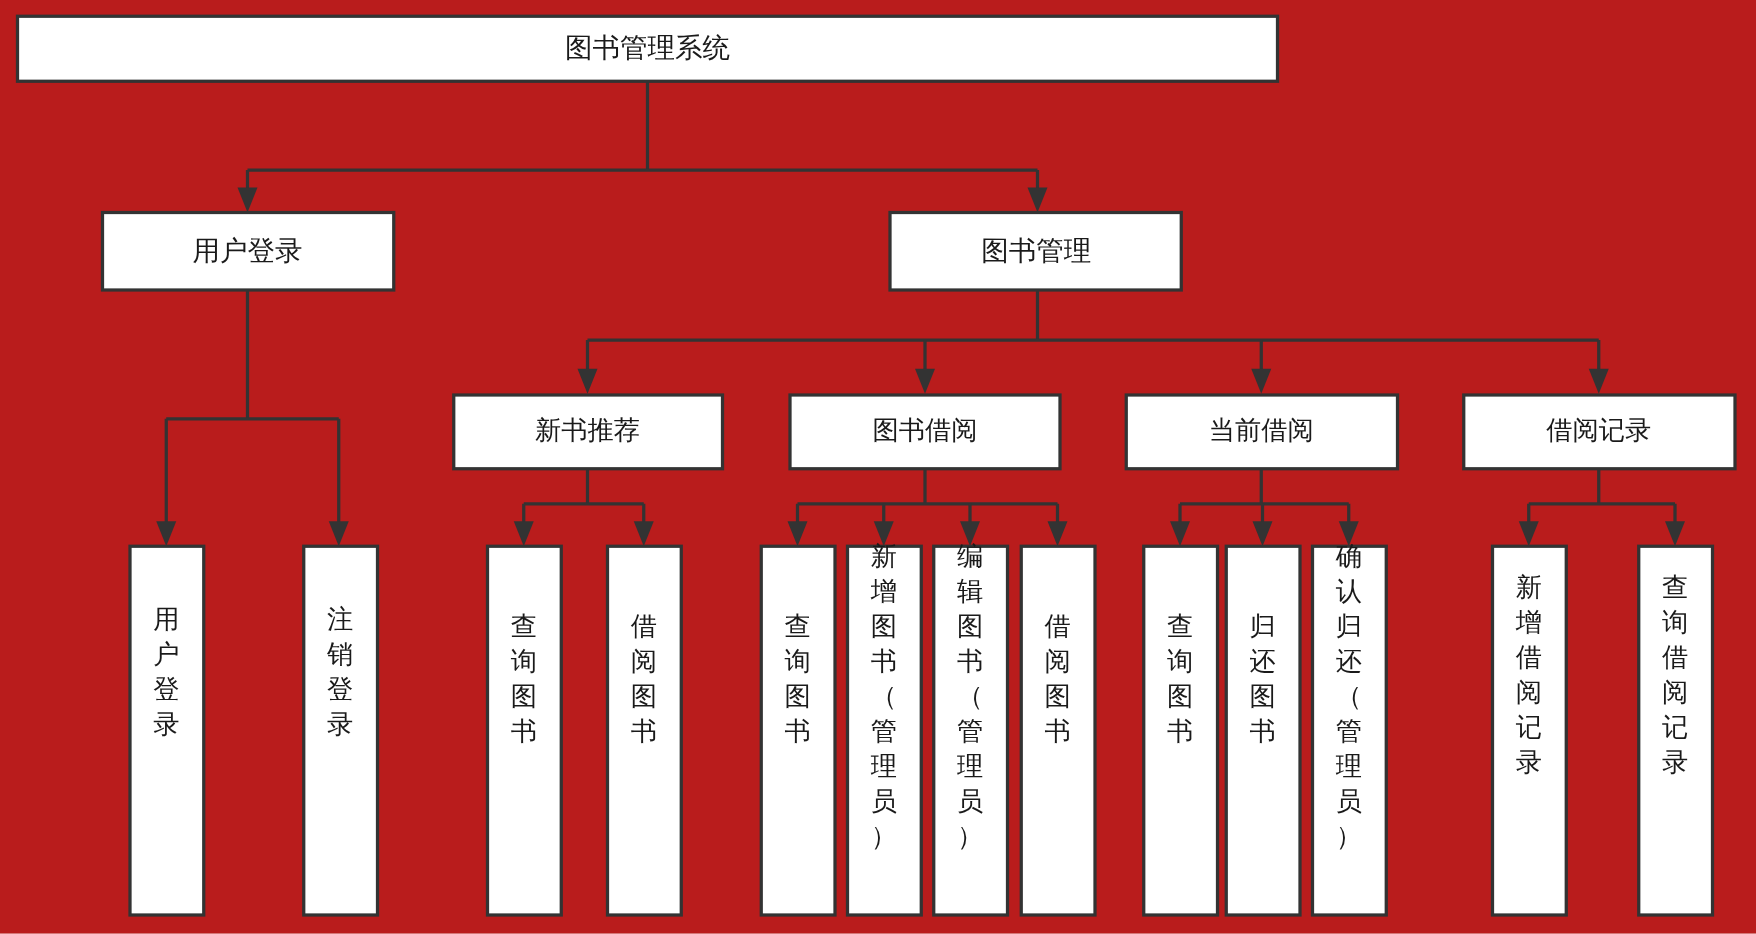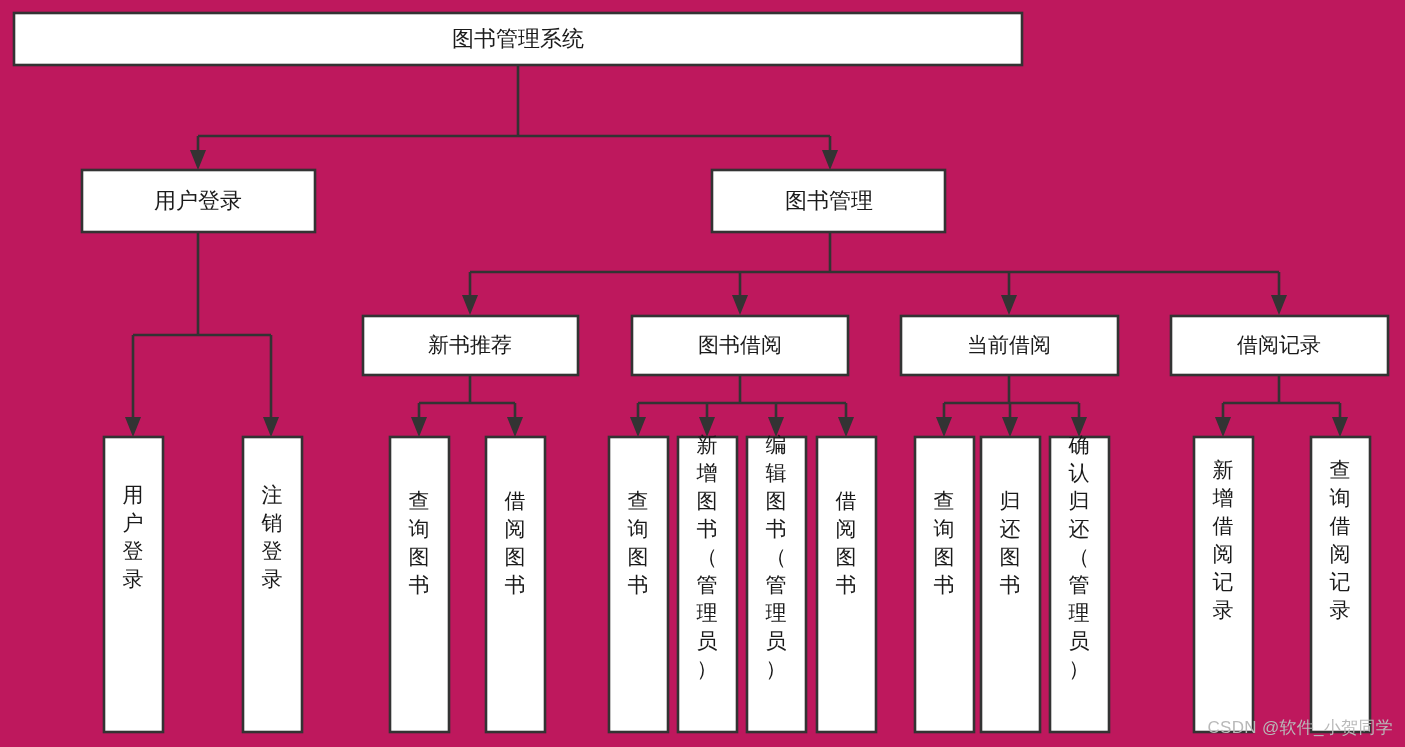--- a/index.html
+++ b/index.html
@@ -10,21 +10,21 @@
   body {
     width: 1405px;
     height: 747px;
     font-family: "Liberation Sans", sans-serif;
     overflow: hidden;
   }
   #diagram-root {
     position: relative;
     width: 1405px;
     height: 747px;
-    background: #be185d;
+    background: #b91c1c;
   }
   svg#tree-svg {
     position: absolute;
     left: 0;
     top: 0;
     width: 1405px;
     height: 747px;
   }
   .node-box {
     fill: #ffffff;
@@ -224,15 +224,14 @@
       <rect class="node-box" x="1194" y="437" width="59" height="295"></rect>
       <text class="vlabel vtext" x="1223" y="477"><tspan x="1223" y="477">新</tspan><tspan x="1223" y="505">增</tspan><tspan x="1223" y="533">借</tspan><tspan x="1223" y="561">阅</tspan><tspan x="1223" y="589">记</tspan><tspan x="1223" y="617">录</tspan></text>
     </g>
     <g>
       <rect class="node-box" x="1311" y="437" width="59" height="295"></rect>
       <text class="vlabel vtext" x="1340" y="477"><tspan x="1340" y="477">查</tspan><tspan x="1340" y="505">询</tspan><tspan x="1340" y="533">借</tspan><tspan x="1340" y="561">阅</tspan><tspan x="1340" y="589">记</tspan><tspan x="1340" y="617">录</tspan></text>
     </g>
 
   </svg>
 
-  <div class="watermark">CSDN @软件_小贺同学</div>
 
 </div>
 
 </body></html>

